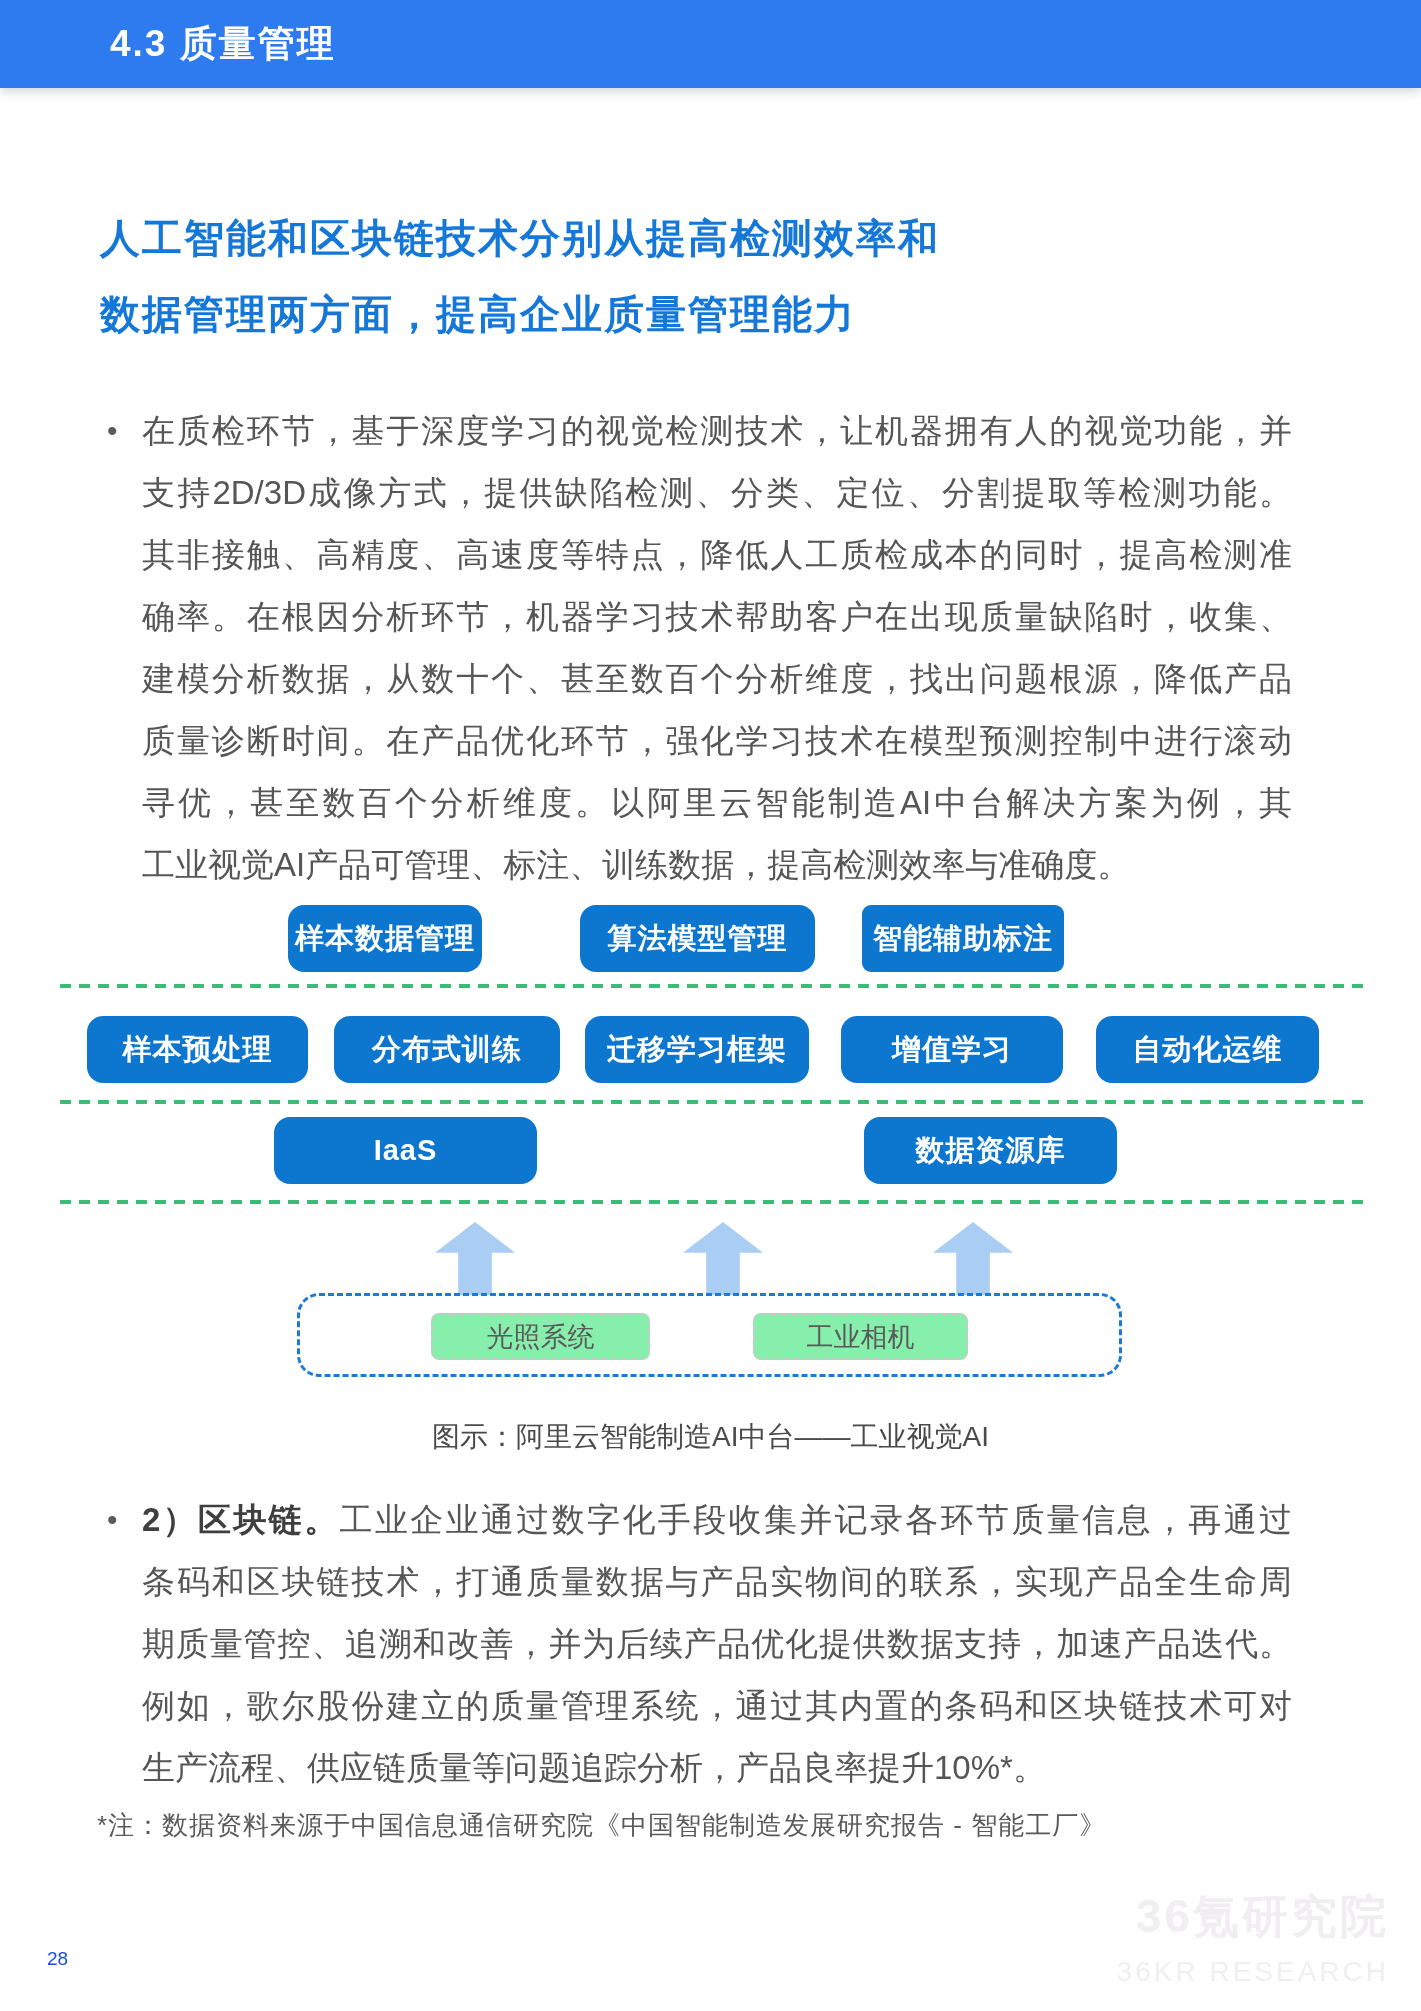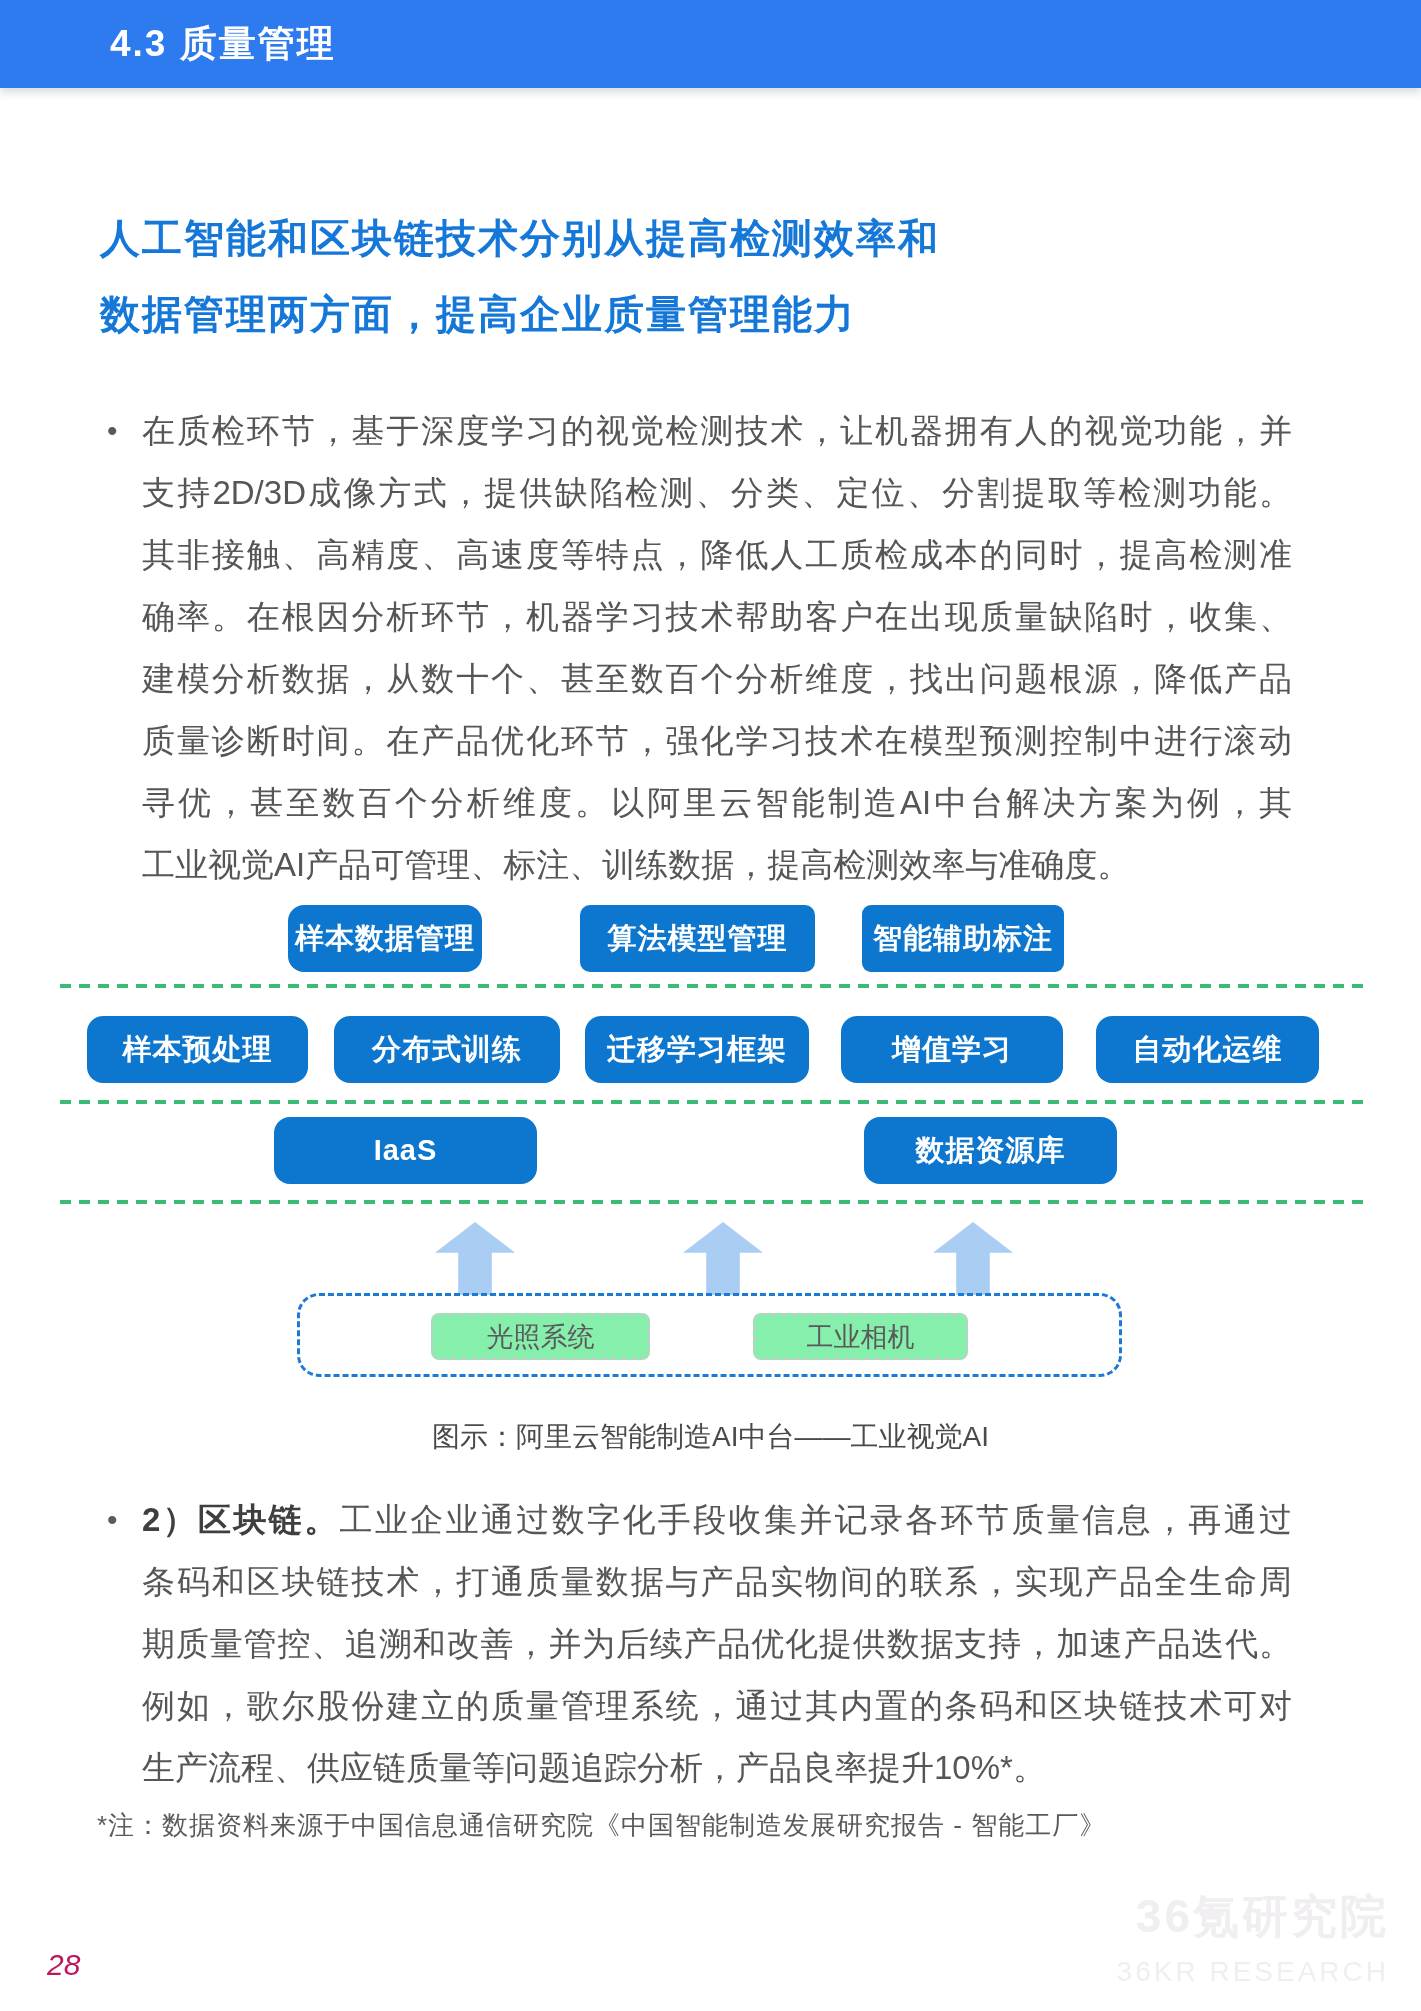--- a/index.html
+++ b/index.html
@@ -58,21 +58,21 @@
     font-size:27px;color:#5a5a5a;background:#86efac;
   }
   .caption{
     position:absolute;left:0;top:1418px;width:1421px;text-align:center;
     font-size:28px;color:#4a4a4a;
   }
   .note{
     position:absolute;left:97px;top:1808px;font-size:26px;color:#5a5a5a;letter-spacing:1px;
   }
   .pagenum{
-    position:absolute;left:47px;top:1948px;font-size:30px;color:#be185d;font-style:italic;
+    position:absolute;left:47px;top:1948px;font-size:19px;color:#1d4ed8;
   }
   .watermark{
     position:absolute;right:32px;top:1886px;text-align:right;color:#f0eef0;
   }
   .wm-cn{font-size:46px;font-weight:bold;letter-spacing:3px;}
   .wm-en{font-size:28px;letter-spacing:3px;margin-top:8px;}
 </style>
 </head>
 <body>
 
@@ -95,21 +95,21 @@
       <div class="pline">其非接触、高精度、高速度等特点，降低人工质检成本的同时，提高检测准</div>
       <div class="pline">确率。在根因分析环节，机器学习技术帮助客户在出现质量缺陷时，收集、</div>
       <div class="pline">建模分析数据，从数十个、甚至数百个分析维度，找出问题根源，降低产品</div>
       <div class="pline">质量诊断时间。在产品优化环节，强化学习技术在模型预测控制中进行滚动</div>
       <div class="pline">寻优，甚至数百个分析维度。以阿里云智能制造AI中台解决方案为例，其</div>
       <div class="pline last">工业视觉AI产品可管理、标注、训练数据，提高检测效率与准确度。</div>
     </div>
   </div>
 
   <div class="btn" style="left:288px;top:905px;width:194px;">样本数据管理</div>
-  <div class="btn" style="left:580px;top:905px;width:235px;border-radius:10px;">算法模型管理</div>
+  <div class="btn" style="left:580px;top:905px;width:235px;">算法模型管理</div>
   <div class="btn" style="left:862px;top:905px;width:202px;border-radius:9px;">智能辅助标注</div>
 
   <div class="gline" style="top:984px;"></div>
 
   <div class="btn" style="left:87px;top:1016px;width:221px;">样本预处理</div>
   <div class="btn" style="left:334px;top:1016px;width:226px;">分布式训练</div>
   <div class="btn" style="left:585px;top:1016px;width:224px;">迁移学习框架</div>
   <div class="btn" style="left:841px;top:1016px;width:222px;">增值学习</div>
   <div class="btn" style="left:1096px;top:1016px;width:223px;">自动化运维</div>
 

